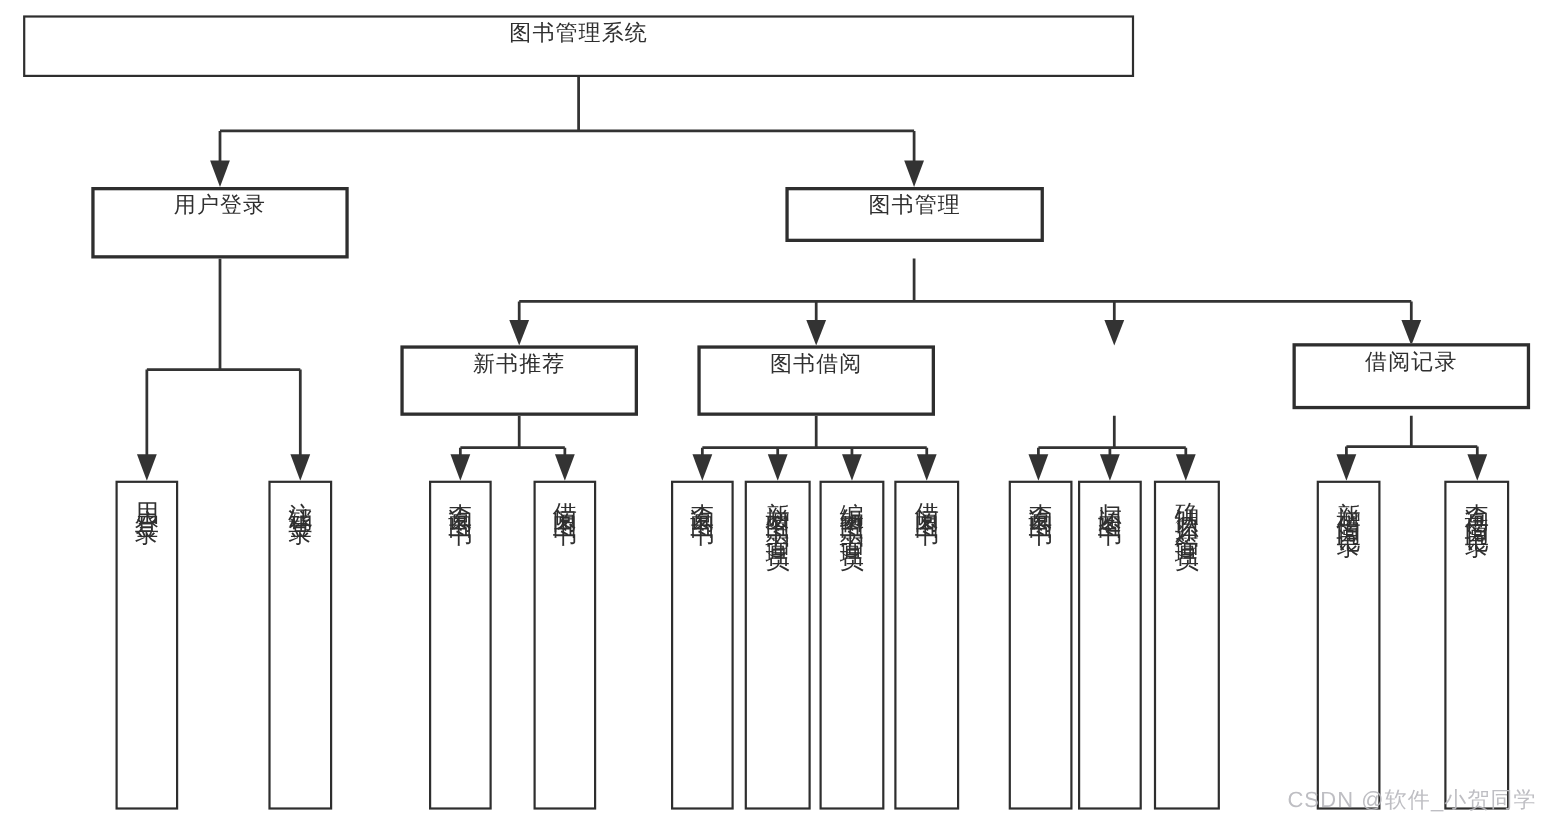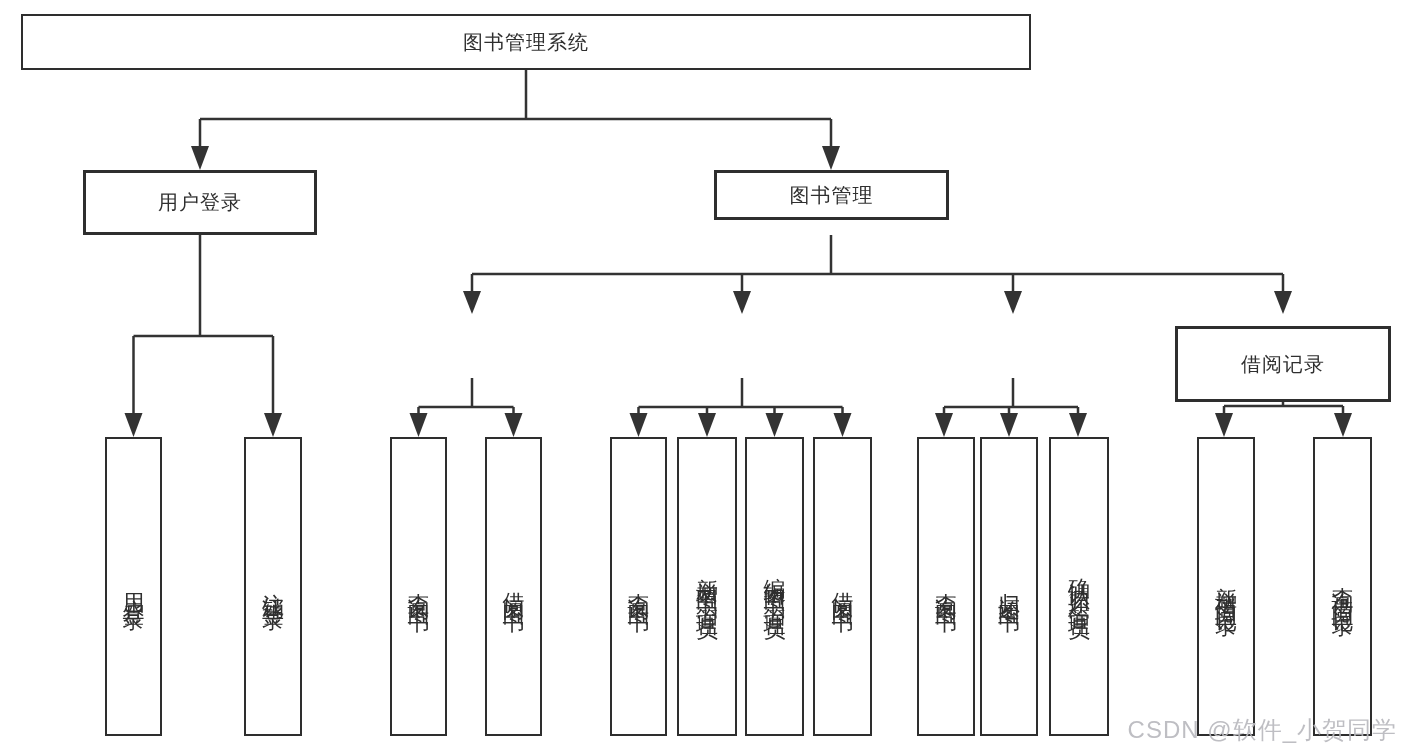--- a/index.html
+++ b/index.html
@@ -21,40 +21,40 @@
   svg.connectors{
     position:absolute;left:0;top:0;width:1405px;height:747px;
     z-index:1;
   }
   svg.connectors path{stroke:var(--line-color);stroke-width:2.5;fill:none;}
   svg.connectors polygon{fill:var(--line-color);stroke:none;}
   .node{
     position:absolute;
     background:var(--bg-color);
     border:3px solid var(--border-color);
-    display:flex;align-items:center;justify-content:center;
+    display:flex;align-items:flex-start;justify-content:center;
     color:var(--text-color);
     font-size:20px;
     letter-spacing:1px;
     z-index:2;
   }
   .node.root{border-width:2px;}
   .node.leaf{border-width:2px;}
   .vtext{
     writing-mode:vertical-rl;
     text-orientation:mixed;
     font-size:22px;
     letter-spacing:6px;
     line-height:1;
     color:var(--text-color);
   }
   .watermark{
     position:absolute;
     right:8px;top:714px;
-    font-size:24px;
+    font-size:20px;
     color:var(--wm-color);
     opacity:.92;
     letter-spacing:1px;
     z-index:3;
     white-space:nowrap;
   }
 </style>
 </head>
 <body>
 
@@ -96,21 +96,27 @@
     <span>图书管理系统</span>
   </div>
 
   <div class="node" style="left:83px;top:170px;width:234px;height:65px">
     <span>用户登录</span>
   </div>
   <div class="node" style="left:714px;top:170px;width:235px;height:50px">
     <span>图书管理</span>
   </div>
 
-  <div class="node" style="left:1175px;top:326px;width:216px;height:76px">
+  <div class="node" style="left:364px;top:314px;width:216px;height:64px">
+    <span>新书推荐</span>
+  </div>
+  <div class="node" style="left:634px;top:314px;width:216px;height:64px">
+    <span>图书借阅</span>
+  </div>
+  <div class="node" style="left:1175px;top:312px;width:216px;height:60px">
     <span>借阅记录</span>
   </div>
 
   <div class="node leaf" style="left:105px;top:437px;width:57px;height:299px">
     <span class="vtext">用户登录</span>
   </div>
   <div class="node leaf" style="left:244px;top:437px;width:58px;height:299px">
     <span class="vtext">注销登录</span>
   </div>
 

